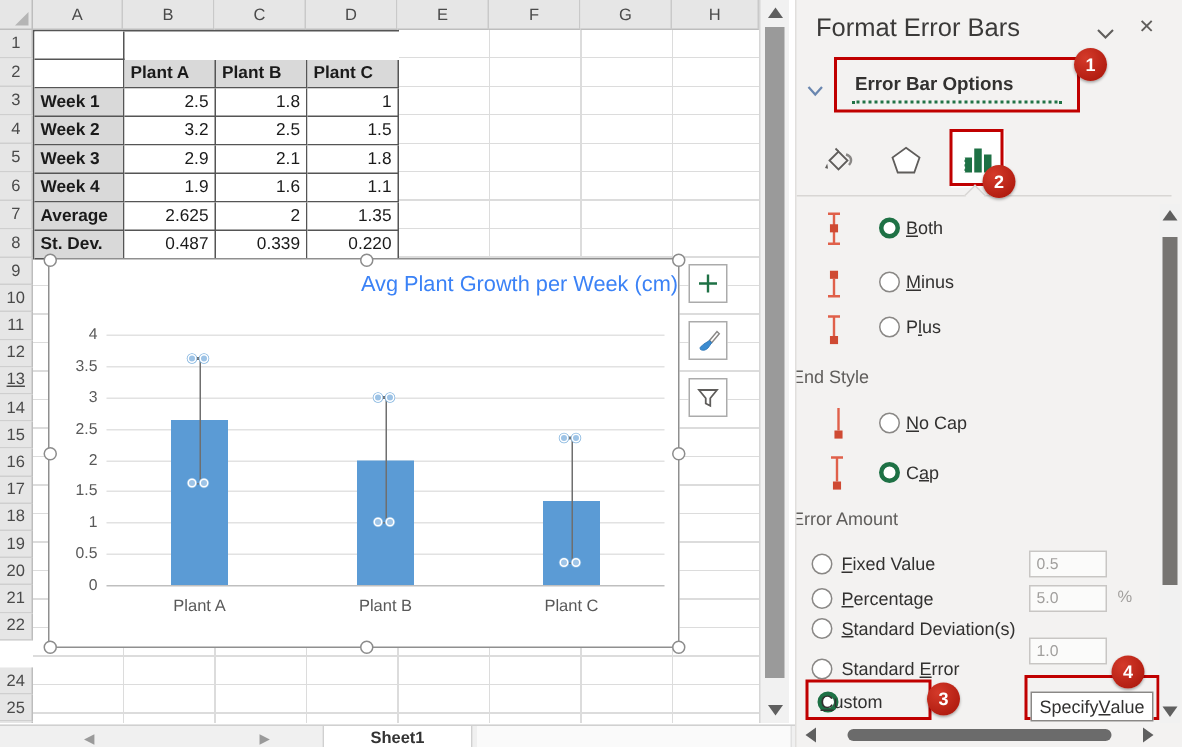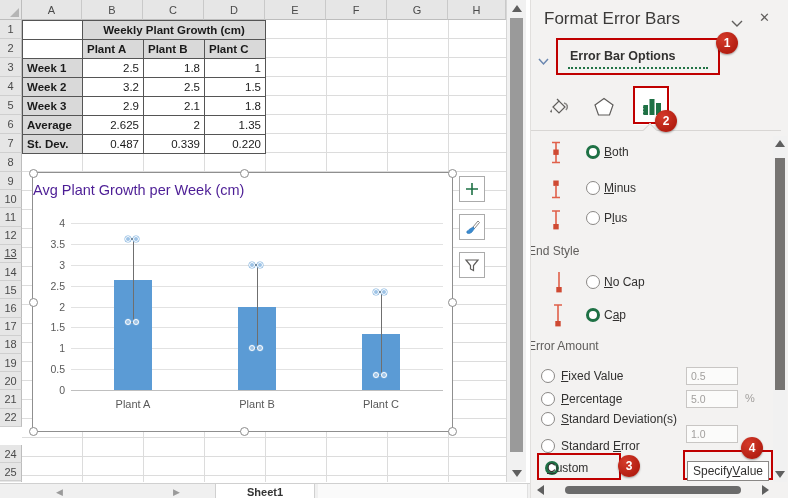--- a/index.html
+++ b/index.html
@@ -22,21 +22,21 @@
   
   .dtable { position:absolute; left:22px; top:20px; border-left:1px solid #555; border-top:1px solid #555; background:#fff; }
   .trow { display:flex; }
   .tcell { height:19px; border-right:1px solid #555; border-bottom:1px solid #555; font-size:11.5px; color:#1a1a1a; display:flex; align-items:center; padding:0 4px; background:#fff; }
   .tcell.hdr { background:#d9d9d9; font-weight:bold; }
   .tcell.num { justify-content:flex-end; }
   .tcell.ctr { justify-content:center; }
 
   
   .chart { position:absolute; left:32px; top:172px; width:421px; height:260px; background:#fff; border:1px solid #8f8f8f; }
-  .chart-title { position:absolute; left:0; top:9px; width:100%; text-align:left; font-size:14.5px; color:#4c1d95; }
+  .chart-title { position:absolute; left:0; top:9px; width:100%; text-align:right; font-size:14.5px; color:#3b82f6; }
   .gl { position:absolute; height:1px; background:#e2e2e2; }
   .gl.base { background:#bfbfbf; }
   .ytick { position:absolute; width:30px; text-align:right; font-size:10.5px; color:#595959; }
   .bar { position:absolute; width:38px; background:#5b9bd5; }
   .eline { position:absolute; width:1px; background:#6f6f6f; }
   .ecap { position:absolute; width:9px; height:1.5px; background:#6f6f6f; }
   .ecirc { position:absolute; width:6px; height:6px; border-radius:50%; background:#9dc3e6; border:1px solid #ffffff; box-shadow:0 0 0 0.5px #7fb2de; }
   .catlabel { position:absolute; width:90px; text-align:center; font-size:11px; color:#595959; }
   .handle { position:absolute; width:9px; height:9px; border-radius:50%; background:#fff; border:1.5px solid #8c8c8c; z-index:5; }
 
@@ -131,21 +131,20 @@
         <div class="rowhdr" style="top: 408.6px; height: 18.2px;">22</div>
         <div class="rowhdr" style="top: 449px; height: 18.2px;">23</div>
         <div class="rowhdr" style="top: 445px; height: 18.2px;">24</div>
         <div class="rowhdr" style="top: 463.2px; height: 18.2px;">25</div>
         <div class="rowhdr" style="top: 481.4px; height: 18.2px;">26</div>
       </div>
     <div class="gridbg"></div>
     <div class="dtable">
         <div class="trow">
           <div class="tcell " style="width: 60px;"></div>
-          <div class="tcell hdr ctr" style="width: 183px;">Weekly Plant Growth (cm)</div>
         </div>
         <div class="trow">
           <div class="tcell " style="width: 60px;"></div>
           <div class="tcell hdr" style="width: 61px;">Plant A</div>
           <div class="tcell hdr" style="width: 61px;">Plant B</div>
           <div class="tcell hdr" style="width: 61px;">Plant C</div>
         </div>
         <div class="trow">
           <div class="tcell hdr" style="width: 60px;">Week 1</div>
           <div class="tcell num" style="width: 61px;">2.5</div>
@@ -156,20 +155,26 @@
           <div class="tcell hdr" style="width: 60px;">Week 2</div>
           <div class="tcell num" style="width: 61px;">3.2</div>
           <div class="tcell num" style="width: 61px;">2.5</div>
           <div class="tcell num" style="width: 61px;">1.5</div>
         </div>
         <div class="trow">
           <div class="tcell hdr" style="width: 60px;">Week 3</div>
           <div class="tcell num" style="width: 61px;">2.9</div>
           <div class="tcell num" style="width: 61px;">2.1</div>
           <div class="tcell num" style="width: 61px;">1.8</div>
+        </div>
+        <div class="trow">
+          <div class="tcell hdr" style="width: 60px;">Week 4</div>
+          <div class="tcell num" style="width: 61px;">1.9</div>
+          <div class="tcell num" style="width: 61px;">1.6</div>
+          <div class="tcell num" style="width: 61px;">1.1</div>
         </div>
         <div class="trow">
           <div class="tcell hdr" style="width: 60px;">Average</div>
           <div class="tcell num" style="width: 61px;">2.625</div>
           <div class="tcell num" style="width: 61px;">2</div>
           <div class="tcell num" style="width: 61px;">1.35</div>
         </div>
         <div class="trow">
           <div class="tcell hdr" style="width: 60px;">St. Dev.</div>
           <div class="tcell num" style="width: 61px;">0.487</div>

